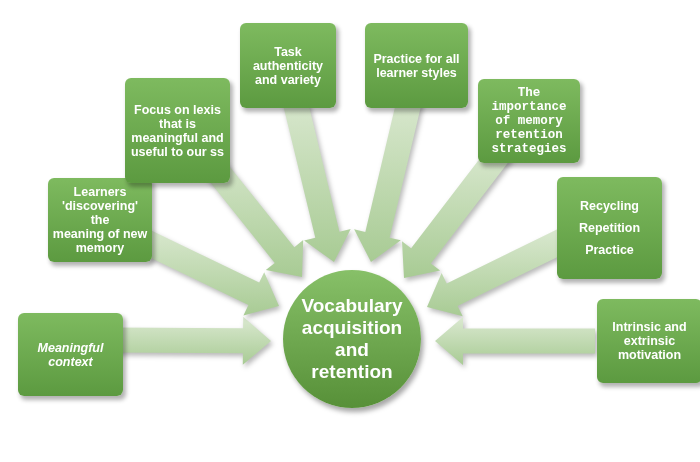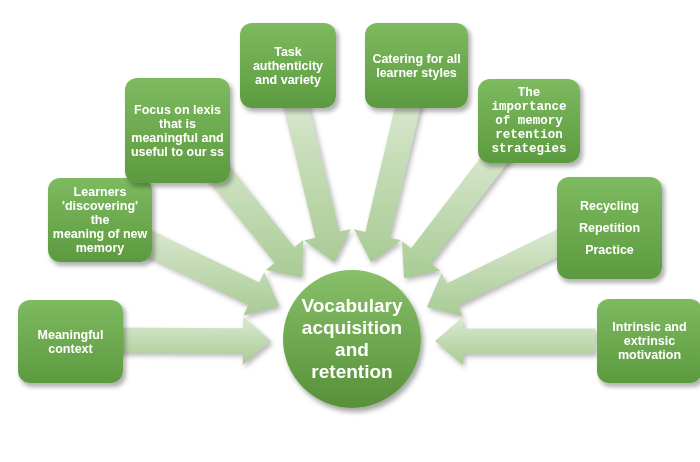--- a/index.html
+++ b/index.html
@@ -14,21 +14,21 @@
   #arrow-layer {
     position: absolute;
     left: 0; top: 0;
     width: 700px; height: 462px;
   }
   #arrow-layer polygon {
     filter: drop-shadow(2px 3px 2.5px rgba(0,0,0,0.28));
   }
   .node {
     position: absolute;
-    border-radius: 12px;
+    border-radius: 6px;
     color: #ffffff;
     font-weight: bold;
     font-size: 12.5px;
     line-height: 14px;
     display: flex;
     align-items: center;
     justify-content: center;
     text-align: center;
     white-space: pre-line;
     box-shadow: 2.5px 3.5px 4px rgba(0,0,0,0.30);
@@ -69,33 +69,33 @@
         <polygon points="188.2,154.8 274.7,262.9 265.8,270.1 302.0,277.0 303.2,240.1 294.3,247.3 207.8,139.2" fill="url(#arrowGrad)"></polygon>
         <polygon points="280.9,95.9 315.3,237.7 304.1,240.4 334.0,262.0 350.7,229.1 339.5,231.8 305.1,90.1" fill="url(#arrowGrad)"></polygon>
         <polygon points="398.8,91.1 365.3,231.9 354.1,229.2 371.0,262.0 400.8,240.3 389.6,237.7 423.2,96.9" fill="url(#arrowGrad)"></polygon>
         <polygon points="492.1,142.4 411.1,248.2 402.0,241.2 404.0,278.0 440.1,270.4 430.9,263.4 511.9,157.6" fill="url(#arrowGrad)"></polygon>
         <polygon points="562.5,226.8 446.7,283.5 441.6,273.1 427.0,307.0 462.7,316.2 457.6,305.9 573.5,249.2" fill="url(#arrowGrad)"></polygon>
         <polygon points="595.0,328.5 463.0,328.5 463.0,317.0 435.0,341.0 463.0,365.0 463.0,353.5 595.0,353.5" fill="url(#arrowGrad)"></polygon>
       </g>
   </svg>
 
   <div id="node-layer">
-      <div class="node" style="left: 18px; top: 300px; width: 105px; height: 83px; background-image: linear-gradient(rgb(126, 186, 95), rgb(92, 154, 64)); color: rgb(255, 255, 255);">Meaningful
+      <div class="node" style="left: 18px; top: 313px; width: 105px; height: 83px; background-image: linear-gradient(rgb(126, 186, 95), rgb(92, 154, 64)); color: rgb(255, 255, 255); font-style: italic;">Meaningful
 context</div>
       <div class="node" style="left: 48px; top: 178px; width: 104px; height: 84px; background-image: linear-gradient(rgb(126, 186, 95), rgb(92, 154, 64)); color: rgb(255, 255, 255);">Learners
 'discovering' the
 meaning of new
 memory</div>
       <div class="node" style="left: 125px; top: 78px; width: 105px; height: 105px; background-image: linear-gradient(rgb(126, 186, 95), rgb(92, 154, 64)); color: rgb(255, 255, 255);">Focus on lexis
 that is
 meaningful and
 useful to our ss</div>
       <div class="node" style="left: 240px; top: 23px; width: 96px; height: 85px; background-image: linear-gradient(rgb(126, 186, 95), rgb(92, 154, 64)); color: rgb(255, 255, 255);">Task authenticity
 and variety</div>
-      <div class="node" style="left: 365px; top: 23px; width: 103px; height: 85px; background-image: linear-gradient(rgb(126, 186, 95), rgb(92, 154, 64)); color: rgb(255, 255, 255);">Catering for all
+      <div class="node" style="left: 365px; top: 23px; width: 103px; height: 85px; background-image: linear-gradient(rgb(126, 186, 95), rgb(92, 154, 64)); color: rgb(255, 255, 255);">Practice for all
 learner styles</div>
       <div class="node" style="left: 478px; top: 79px; width: 102px; height: 84px; background-image: linear-gradient(rgb(126, 186, 95), rgb(92, 154, 64)); color: rgb(255, 255, 255); font-family: Liberation Mono, monospace;">The importance
 of memory
 retention
 strategies</div>
       <div class="node spaced" style="left: 557px; top: 177px; width: 105px; height: 102px; background-image: linear-gradient(rgb(126, 186, 95), rgb(92, 154, 64)); color: rgb(255, 255, 255);">Recycling
 Repetition
 Practice</div>
       <div class="node" style="left: 585px; top: 299px; width: 105px; height: 84px; background-image: linear-gradient(rgb(126, 186, 95), rgb(92, 154, 64)); color: rgb(255, 255, 255); margin-left: 12px;">Intrinsic and
 extrinsic

